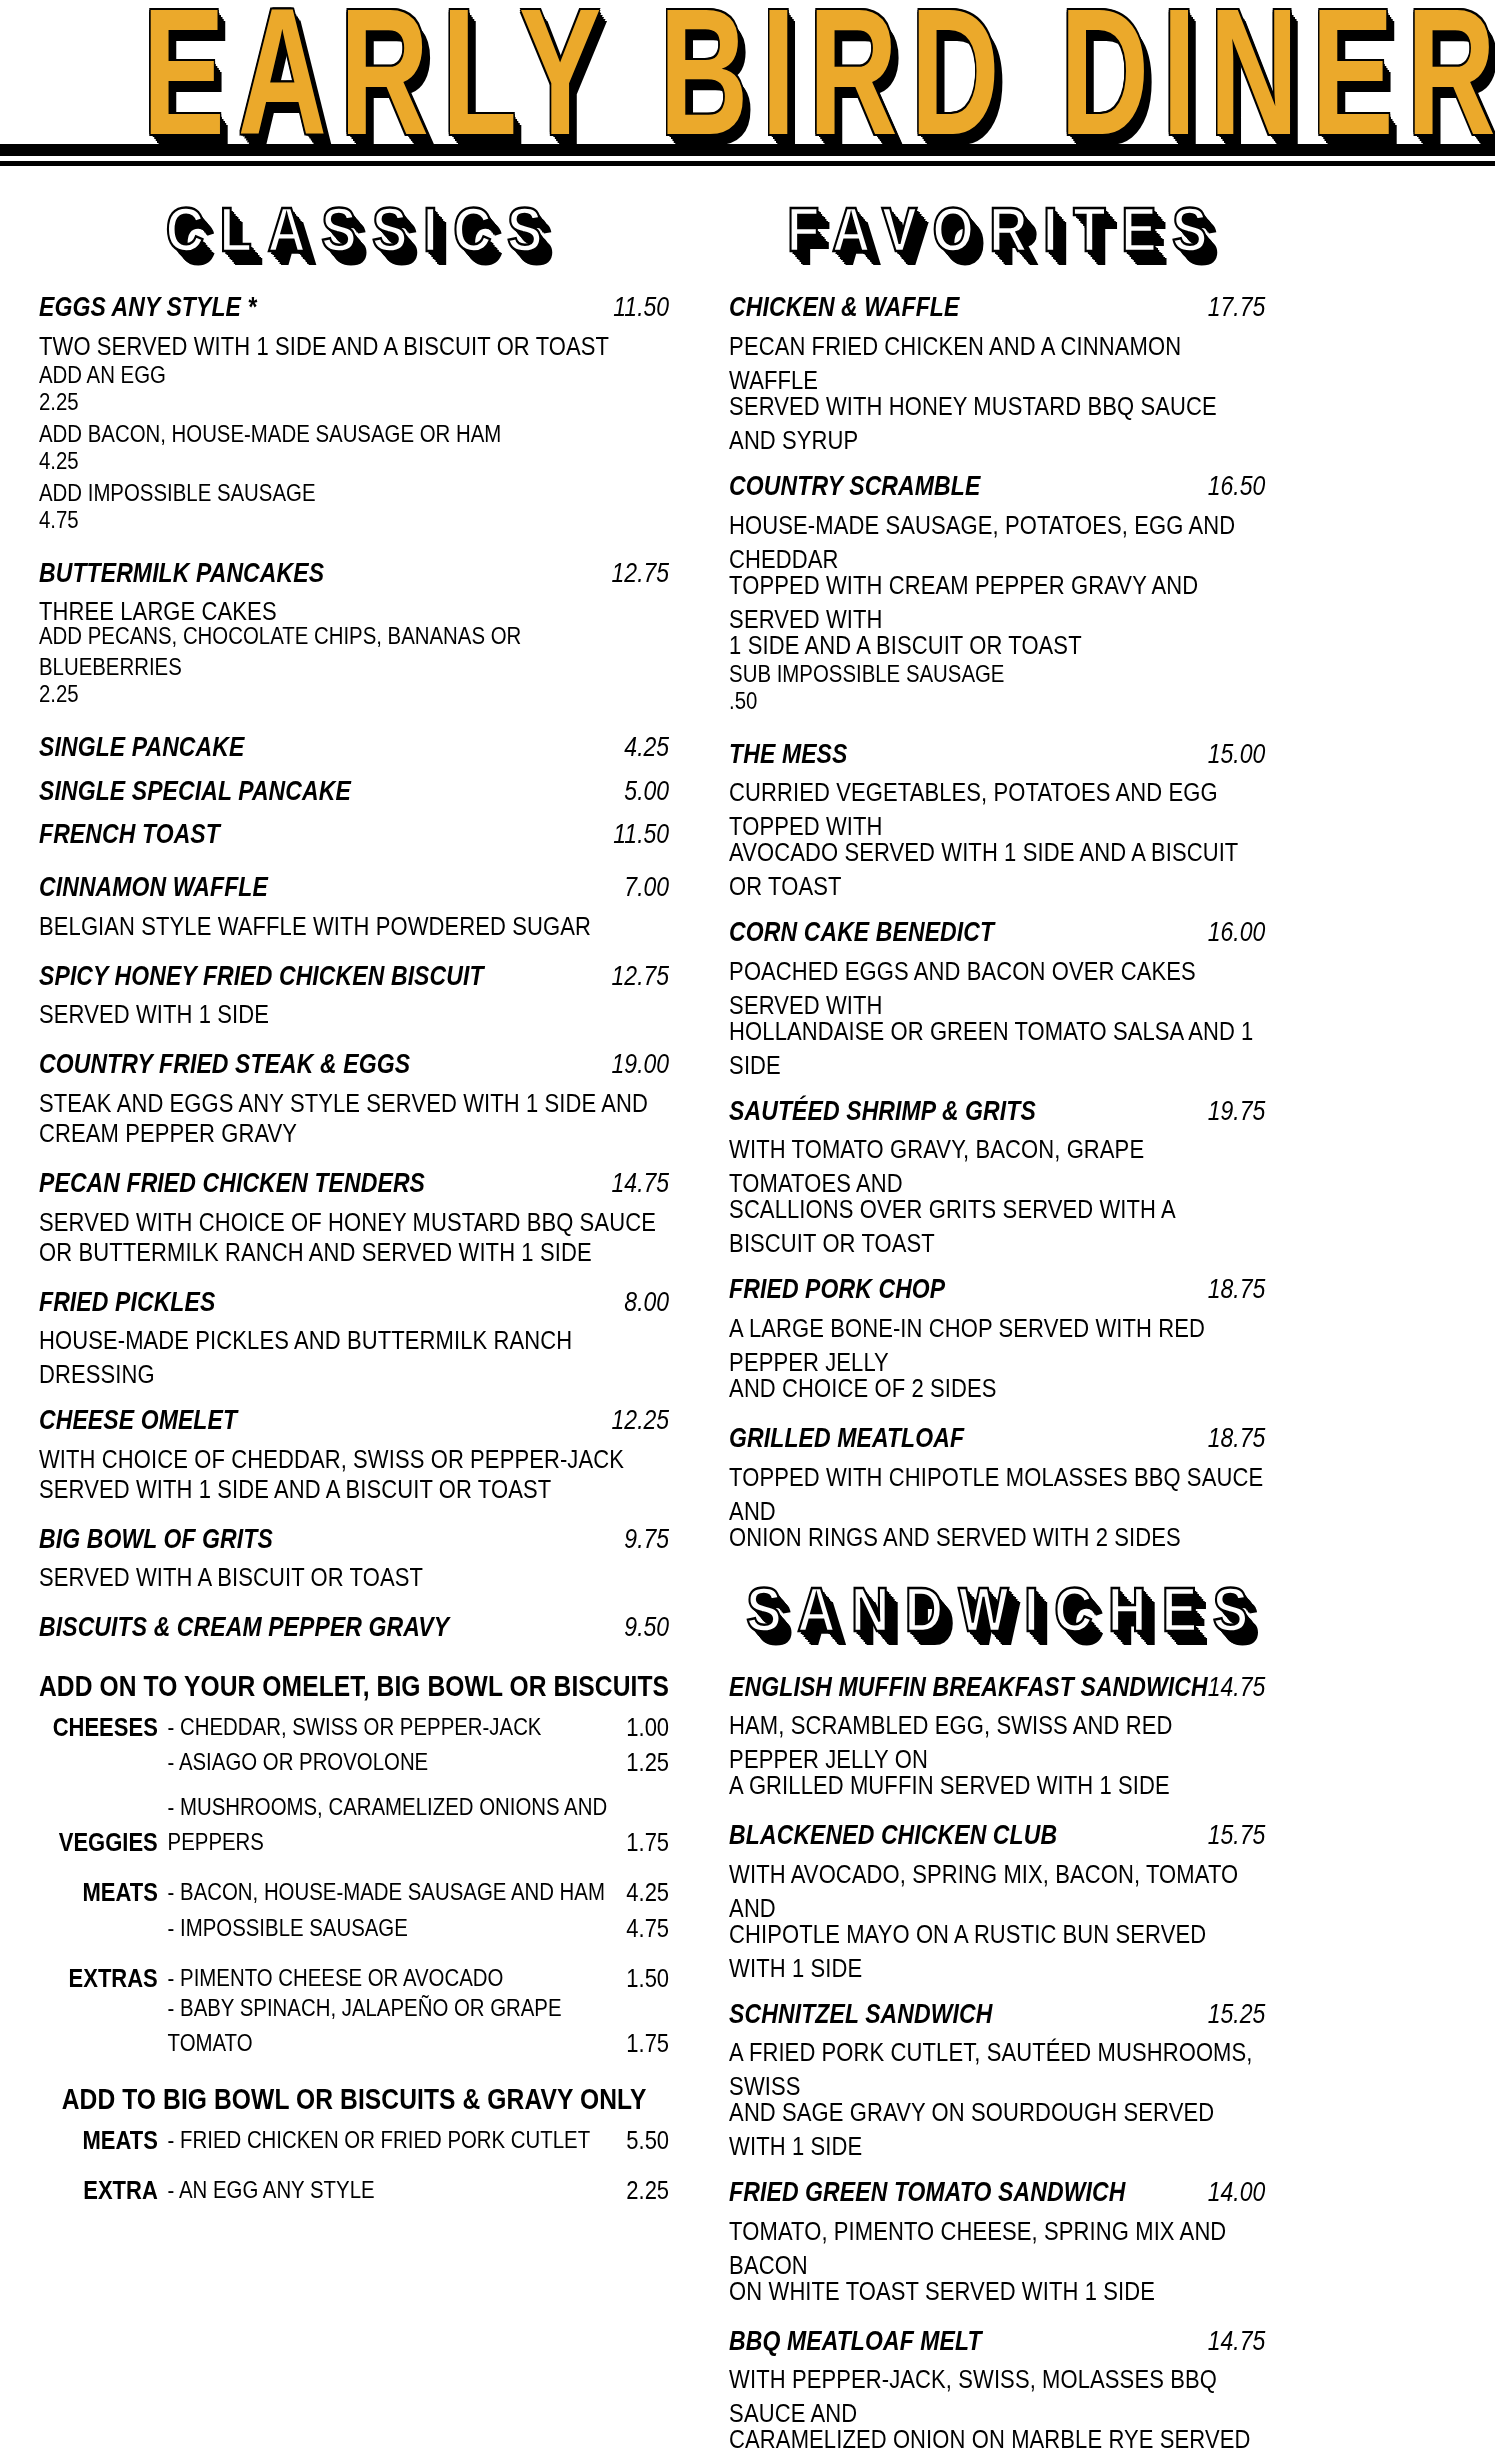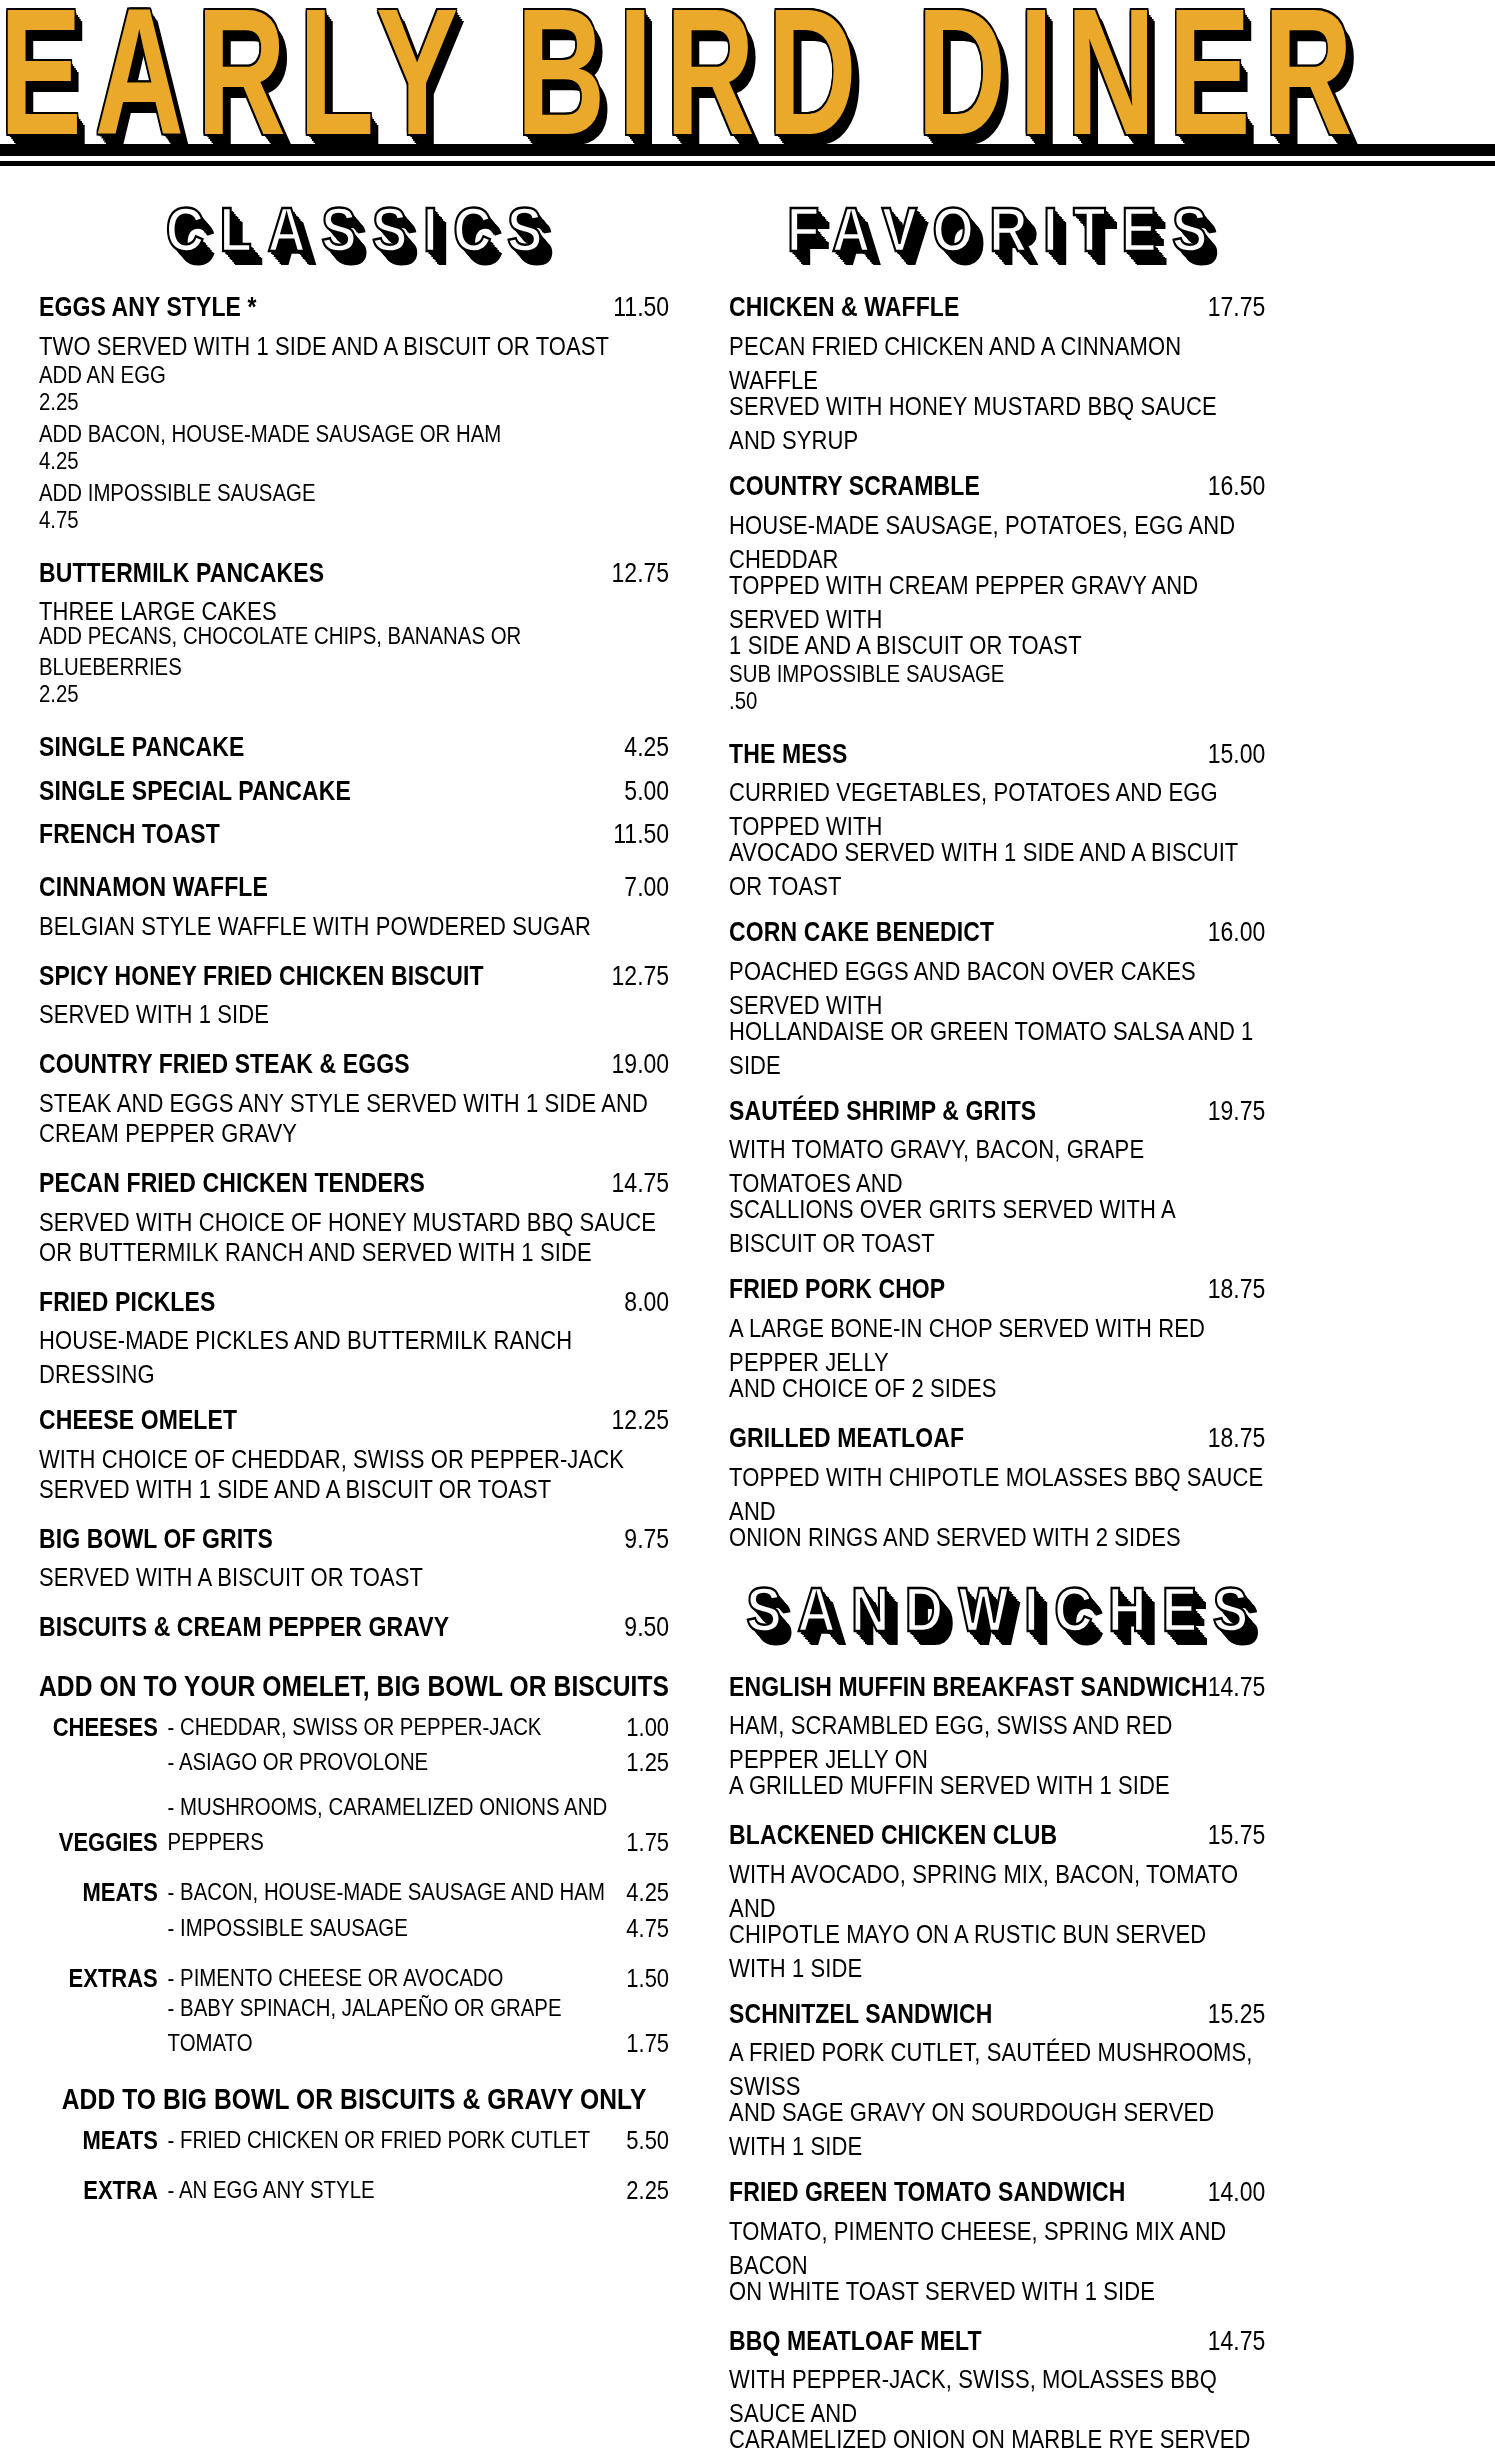--- a/index.html
+++ b/index.html
@@ -18,21 +18,21 @@
     overflow: hidden;
   }
 
   
   .masthead {
     width: 1495px;
     height: 144px;
     position: relative;
     display: flex;
     align-items: center;
-    justify-content: flex-start;
+    justify-content: flex-end;
   }
 
   .diner-title {
     font-family: "Liberation Sans", sans-serif;
     font-weight: bold;
     font-size: 121px;
     line-height: 1;
     letter-spacing: 12.7px;
     color: #EBA92B;
     transform: scaleY(1.48) scaleX(1.02);
@@ -97,20 +97,21 @@
 
   
   .item { margin-bottom: 25px; }
   .item.tight { margin-bottom: 15.5px; }
 
   .row {
     display: flex;
     align-items: flex-end;
     justify-content: space-between;
     width: 100%;
+    font-style: italic;
   }
 
   .name {
     font-weight: bold;
     font-size: 23px;
     letter-spacing: 0.1px;
     transform: scaleY(1.18);
     transform-origin: left bottom;
     line-height: 28px;
     white-space: nowrap;

